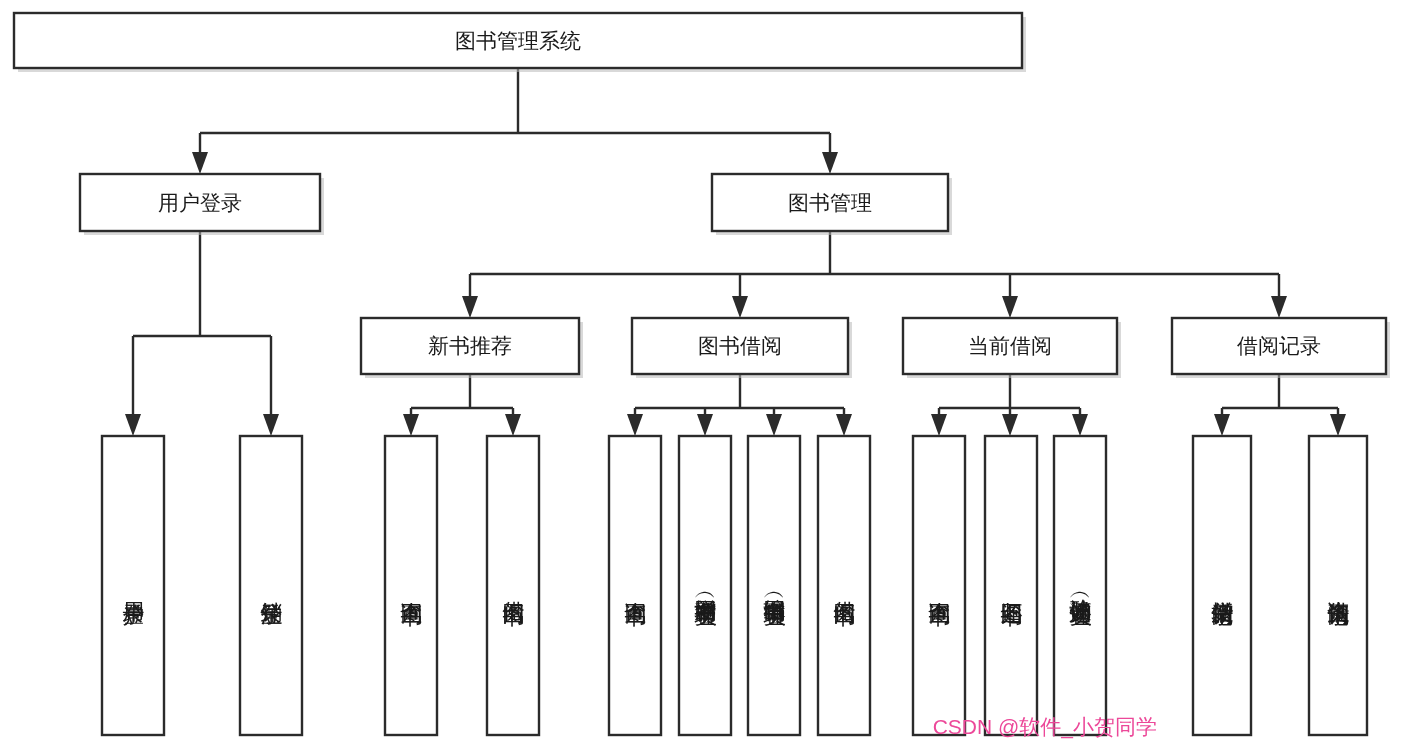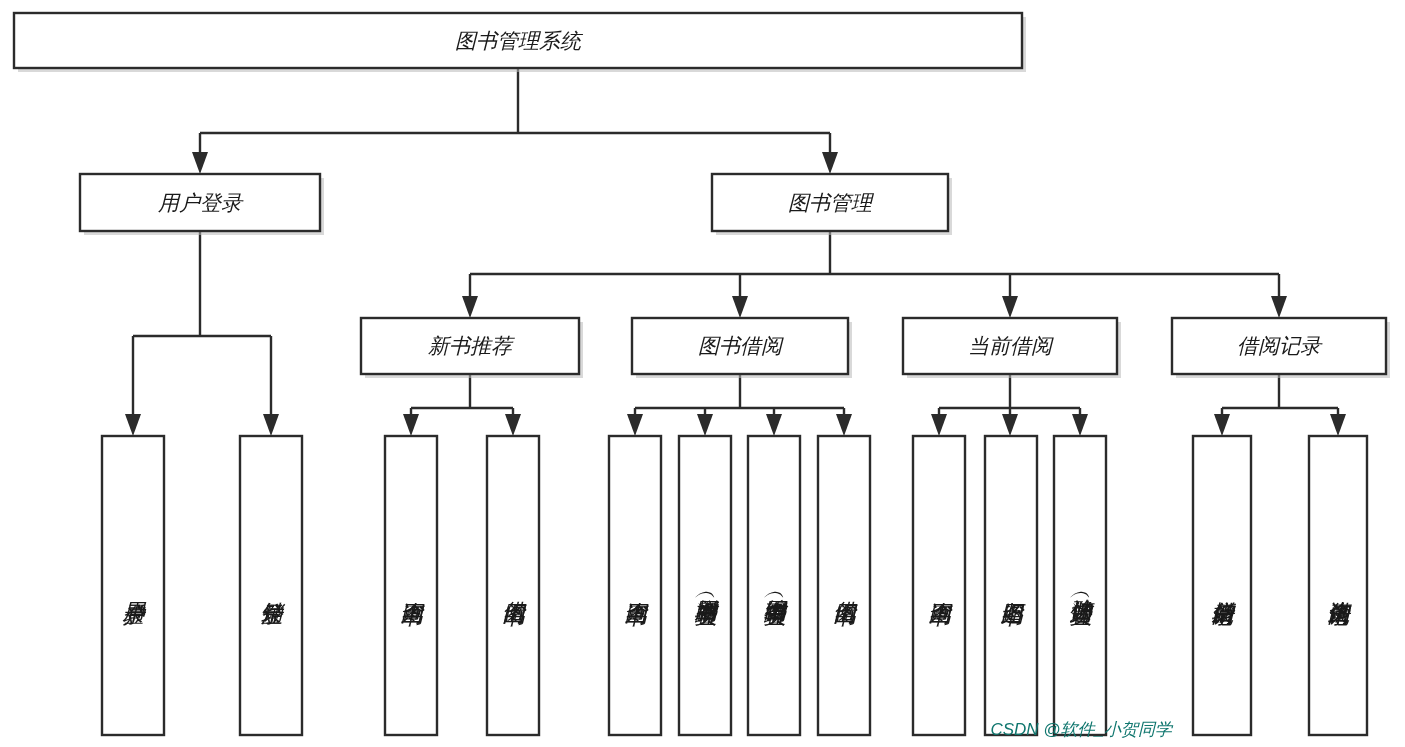--- a/index.html
+++ b/index.html
@@ -11,21 +11,20 @@
     width: 1405px;
     height: 747px;
     font-family: "Liberation Sans", "DejaVu Sans", sans-serif;
     overflow: hidden;
     position: relative;
   }
   #diagram-root {
     position: relative;
     width: 1180px;
     height: 747px;
-    font-style: italic;
   }
   svg.diagram {
     position: absolute;
     top: 0;
     left: 0;
     width: 1405px;
     height: 747px;
   }
   .node-rect {
     fill: #ffffff;
@@ -62,25 +61,25 @@
     text-orientation: upright;
     display: flex;
     align-items: center;
     justify-content: center;
     letter-spacing: 1px;
     white-space: nowrap;
     pointer-events: none;
   }
   .watermark {
     position: absolute;
-    right: 8px;
+    right: 23px;
     bottom: 6px;
     font-family: "Liberation Sans", "DejaVu Sans", sans-serif;
-    font-size: 17px;
-    color: #0f766e;
+    font-size: 21px;
+    color: #ec4899;
     white-space: nowrap;
   }
 </style>
 </head>
 <body>
 
 <div id="diagram-root">
 
   <svg class="diagram" viewBox="0 0 1405 747">
     <defs>

